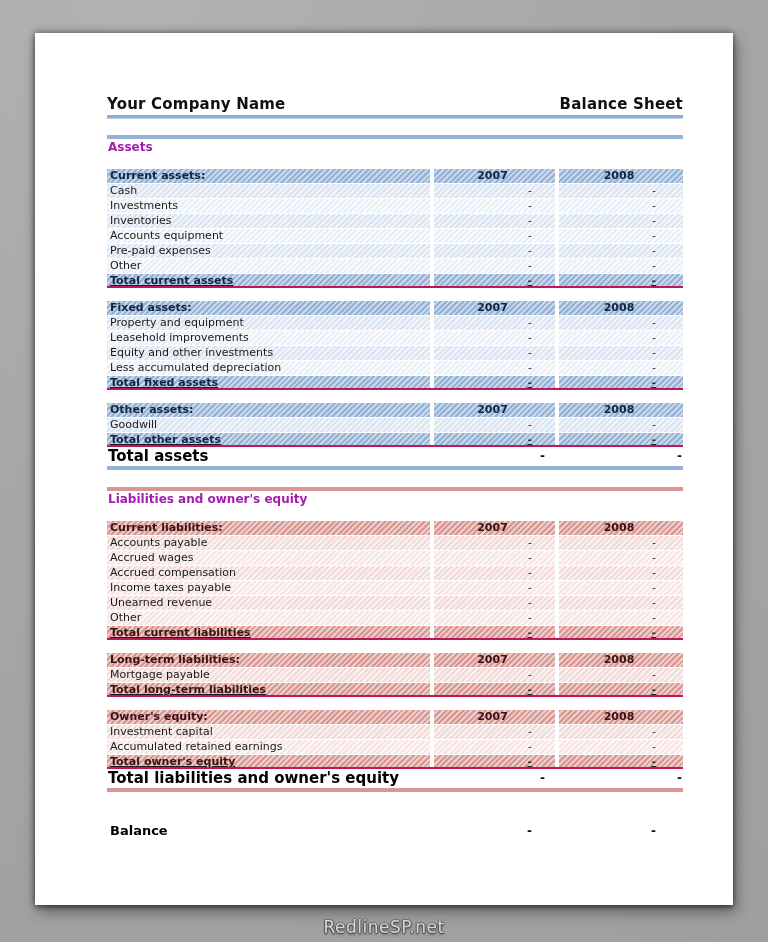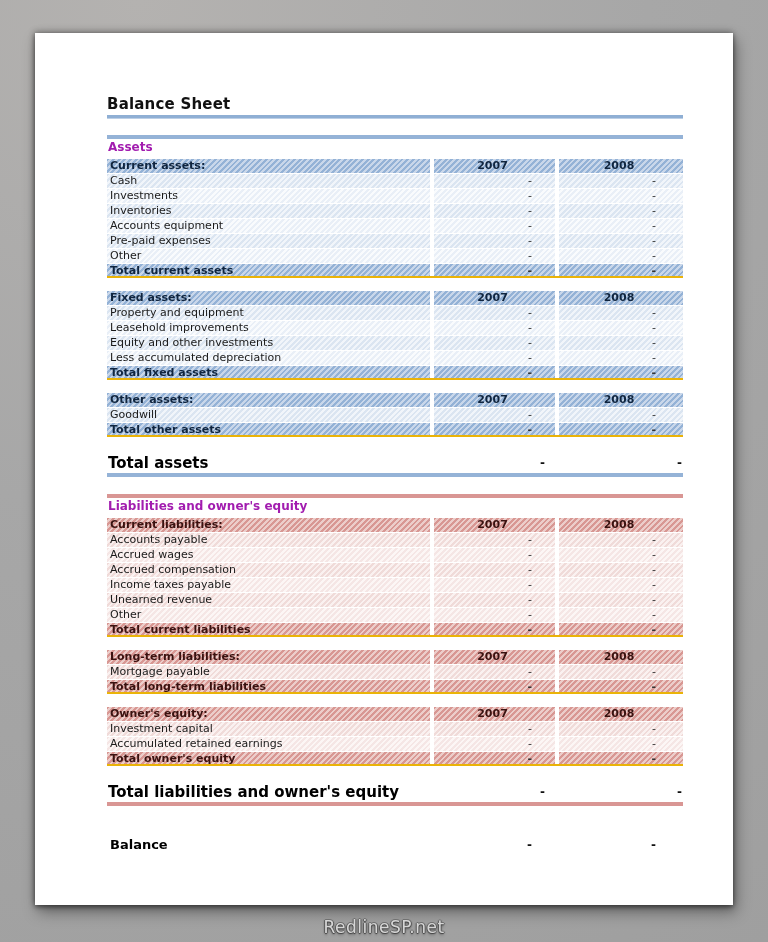--- a/index.html
+++ b/index.html
@@ -28,37 +28,37 @@
   .grid-row { display:grid; grid-template-columns:323px 121px 124px; column-gap:4px;
               height:14px; line-height:14px; font-size:11px; margin-bottom:1px; }
   .cell { overflow:hidden; white-space:nowrap; }
   .c-label { padding-left:3px; }
   .c-val { text-align:right; }
   .c-v1 { padding-right:23px; }
   .c-v2 { padding-right:27px; }
   .grid-row.hdr { font-weight:bold; }
   .grid-row.hdr .c-val { text-align:center; padding-right:4px; color:#10253f; }
   .grid-row.hdr .c-label { color:#10253f; }
-  .grid-row.tot { font-weight:bold; border-bottom:2px solid #eab308; margin-bottom:0; }
+  .grid-row.tot { font-weight:bold; border-bottom:2px solid #be185d; margin-bottom:0;text-decoration:underline; }
   .grid-row.tot .c-label { color:#10253f; }
   .group { margin-top:13px; }
-  .group.first { margin-top:4px; }
+  .group.first { margin-top:14px; }
   .grid-row .c-val { color:#333; }
   
   .group.blue .hdr .cell, .group.blue .tot .cell {
     background:repeating-linear-gradient(135deg,#94b2d6 0 2px,#c9d7ea 2px 4px); }
   .group.blue .d0 .cell { background:repeating-linear-gradient(135deg,#dbe5f1 0 2px,#f1f5fa 2px 4px); }
   .group.blue .d1 .cell { background:repeating-linear-gradient(135deg,#e9eff7 0 2px,#f9fbfd 2px 4px); }
   .group.red .hdr .cell, .group.red .tot .cell {
     background:repeating-linear-gradient(135deg,#d89793 0 2px,#eccdca 2px 4px); }
   .group.red .hdr .c-label, .group.red .hdr .c-val, .group.red .tot .c-label { color:#3a1210; }
   .group.red .d0 .cell { background:repeating-linear-gradient(135deg,#f0dbd9 0 2px,#faf1f0 2px 4px); }
   .group.red .d1 .cell { background:repeating-linear-gradient(135deg,#f5e6e5 0 2px,#fcf6f5 2px 4px); }
   
-  .grand { margin-top:17px; height:18px; line-height:18px;gap:17px; }
+  .grand { height:18px; line-height:18px;gap:17px; }
   .grand .c-label { font-size:15px; font-weight:bold; color:#000; padding-left:1px; }
   .grand .c-val { font-size:12px; font-weight:bold; color:#111; }
   .grand-rule { height:4px; margin-top:0; }
   .grand-rule.blue { background:#95b3d7; }
   .grand-rule.red { background:#d99694; }
   
   .balance-row { margin-top:30px; height:18px; line-height:18px; }
   .balance-row .c-label { text-align:left; padding-right:42px; font-size:13px; font-weight:bold; color:#000; }
   .balance-row .c-val { font-size:12px; font-weight:bold; color:#111; }
   
@@ -67,20 +67,21 @@
     color:#d6d6d6;
     text-shadow:0 -1px 0 #707070, 0 1px 1px #3f3f3f, 1px 0 1px #555, -1px 0 1px #555, 0 2px 3px rgba(0,0,0,.35);
   }
 </style>
 </head>
 <body>
 
 <div class="page">
 
   <div class="doc-header">
+    <div class="t">Your Company Name</div>
     <div class="t">Balance Sheet</div>
   </div>
   <div class="rule-blue-thin"></div>
 
   <div id="sections">
       <div class="bar blue"></div>
       <div class="section-title">Assets</div>
       <div class="group blue first">
         <div class="grid-row hdr">
           <div class="cell c-label">Current assets:</div>

